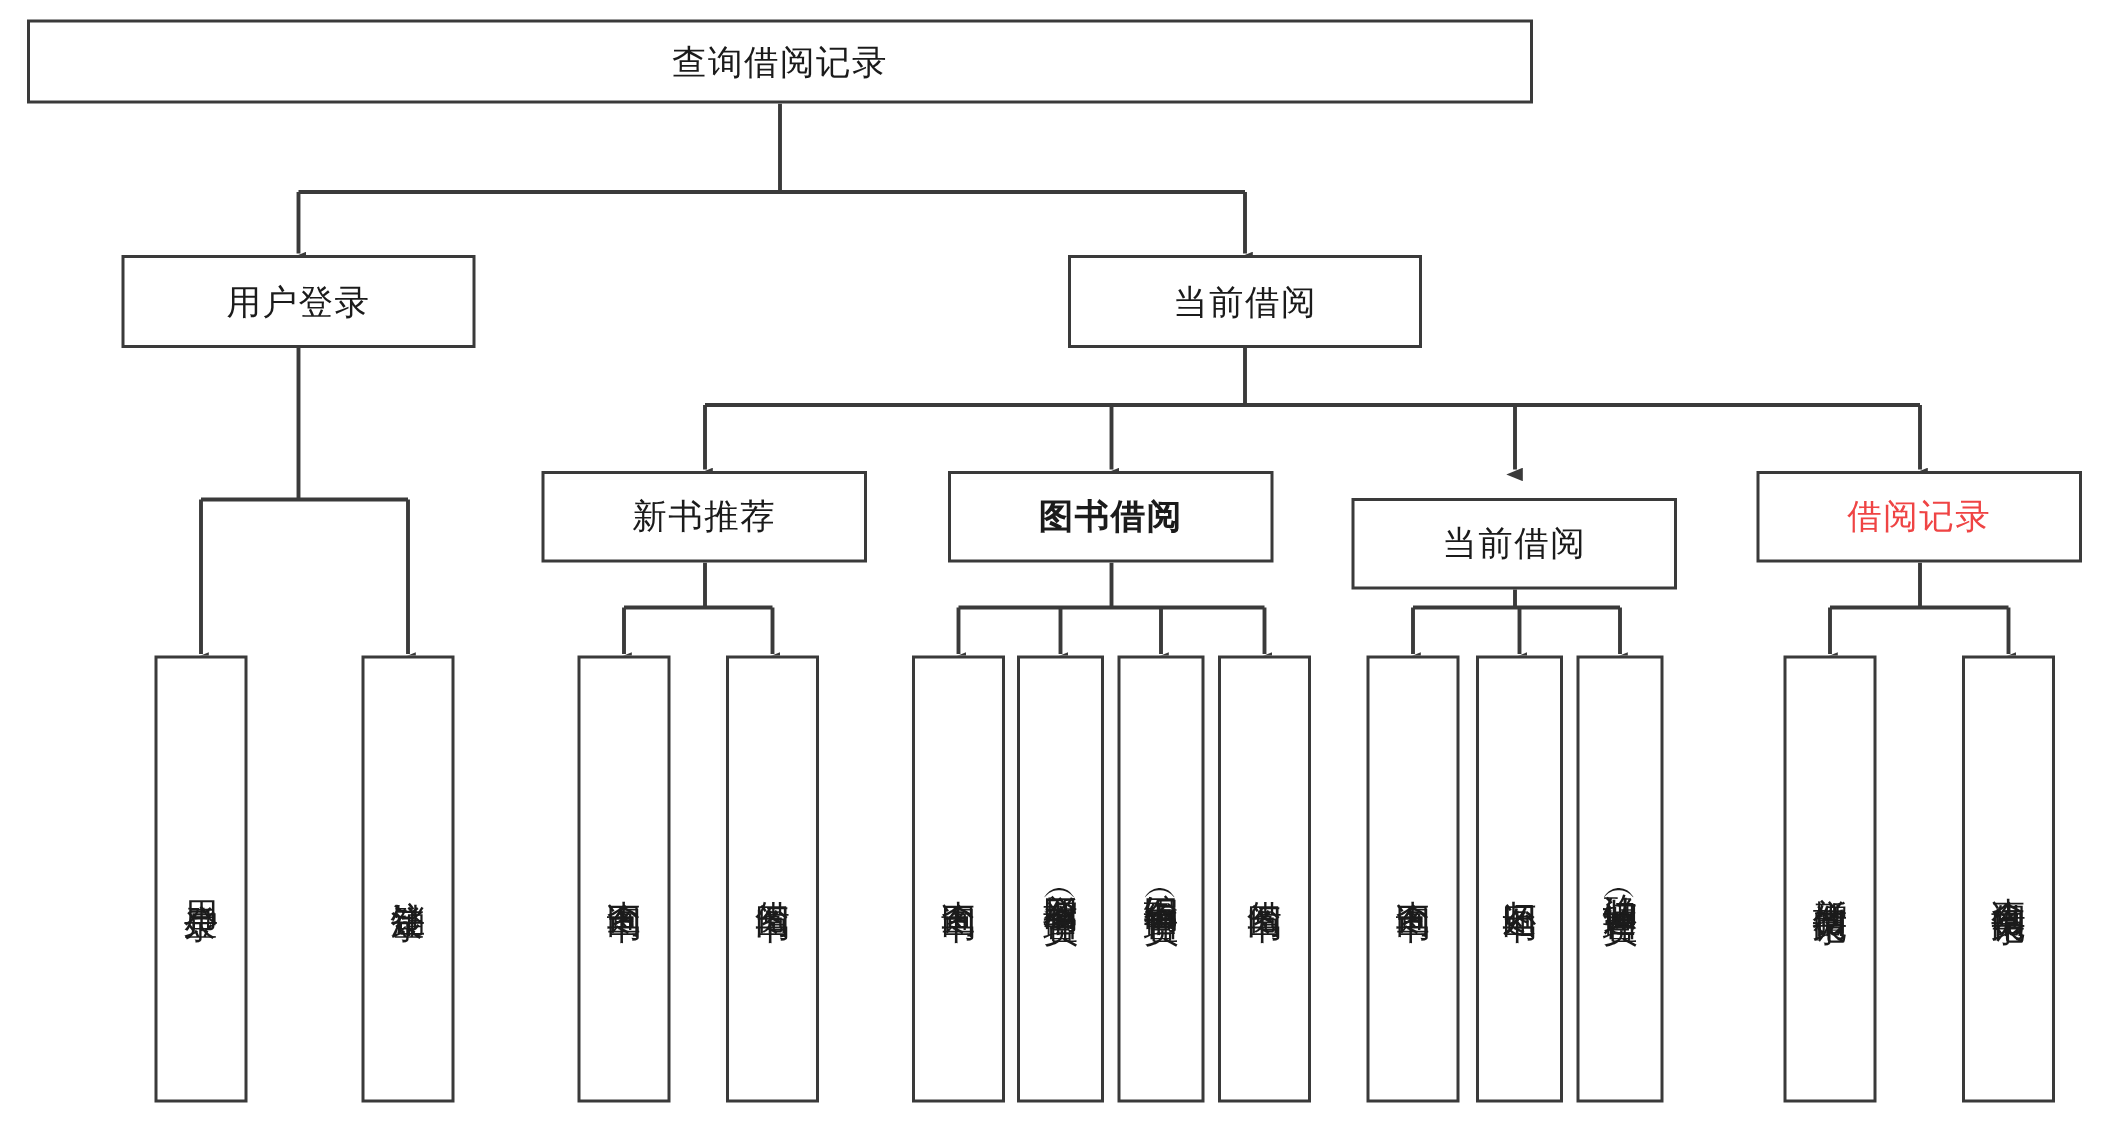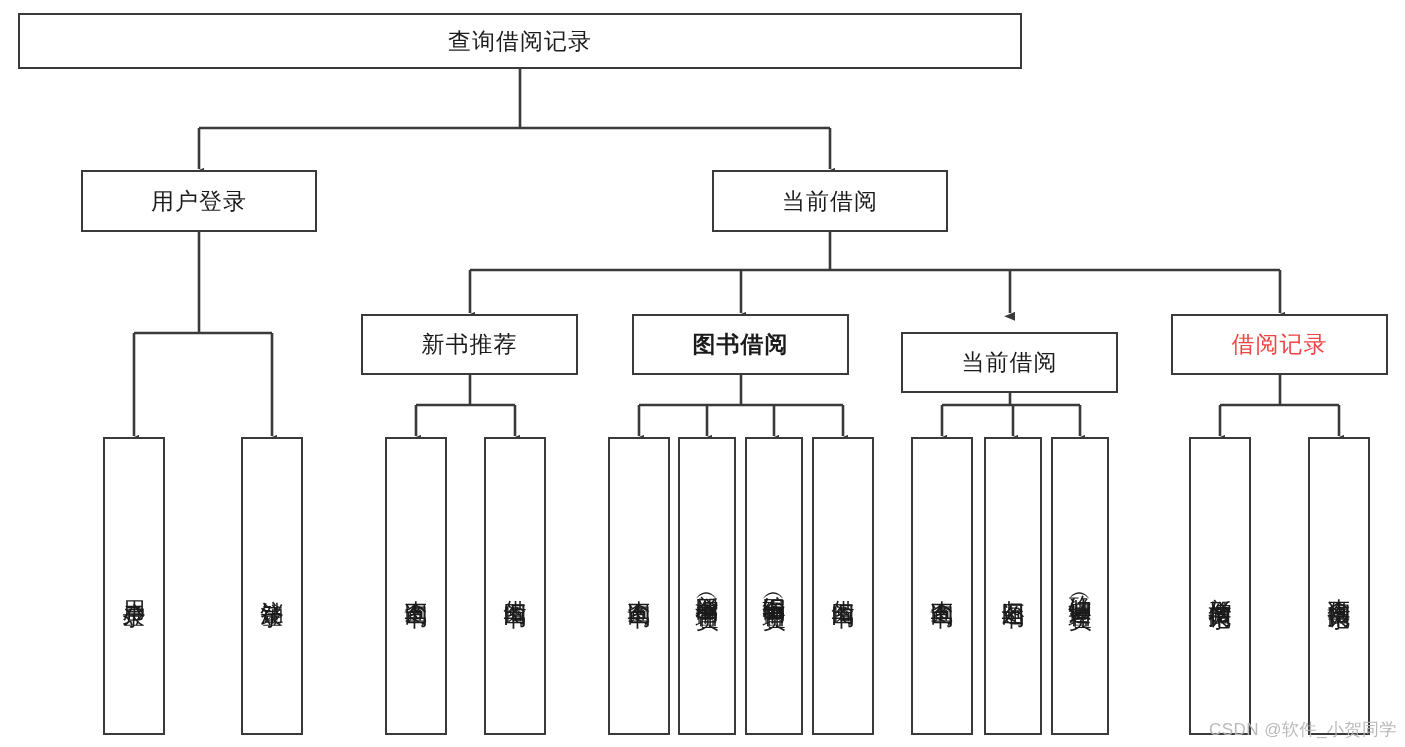--- a/index.html
+++ b/index.html
@@ -169,14 +169,13 @@
         <span class="txt">确认归还（管理员）</span>
       </div>
       <div class="node v" style="left: 1189px; top: 437px; width: 62px; height: 298px; border-color: rgb(58, 58, 58); color: rgb(27, 27, 27);">
         <span class="txt">新增借阅记录</span>
       </div>
       <div class="node v" style="left: 1308px; top: 437px; width: 62px; height: 298px; border-color: rgb(58, 58, 58); color: rgb(27, 27, 27);">
         <span class="txt">查询借阅记录</span>
       </div>
     </div>
 
-  <div id="watermark">CSDN @软件_小贺同学</div>
 </div>
 
 </body></html>

